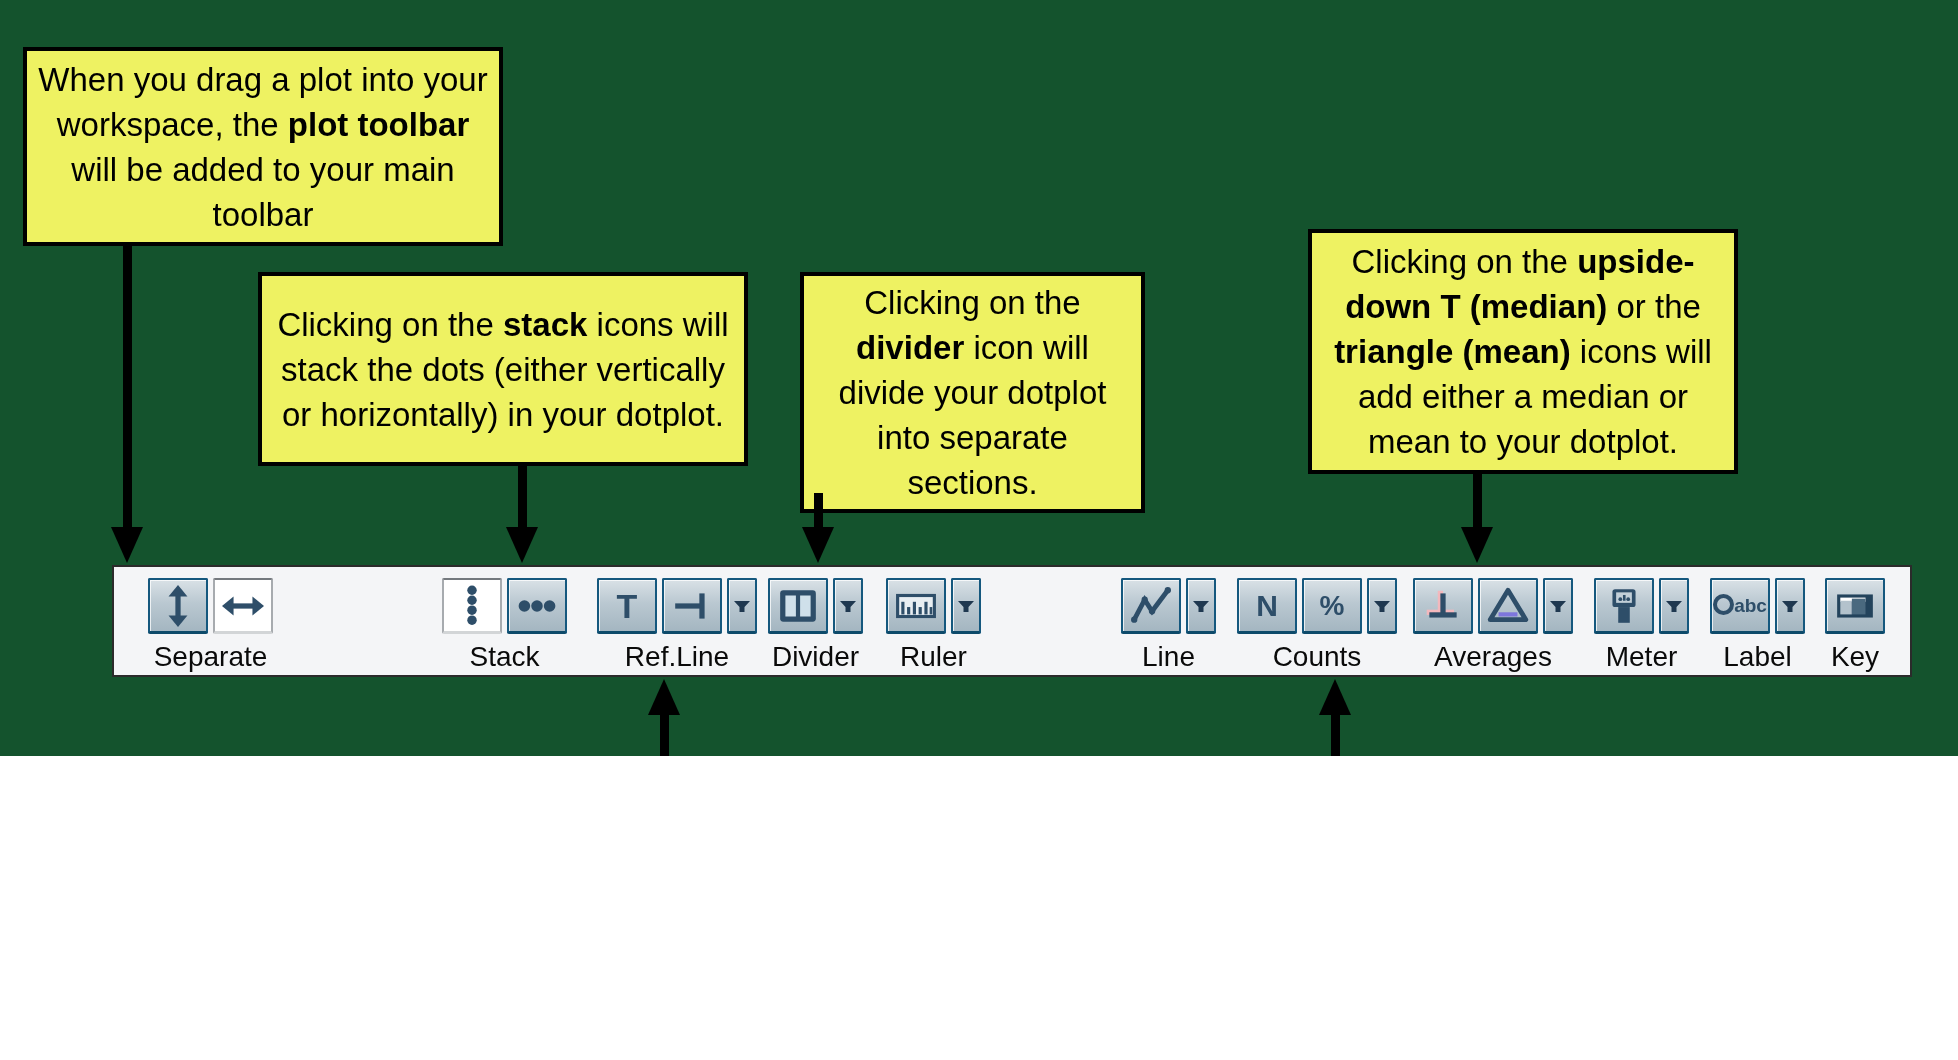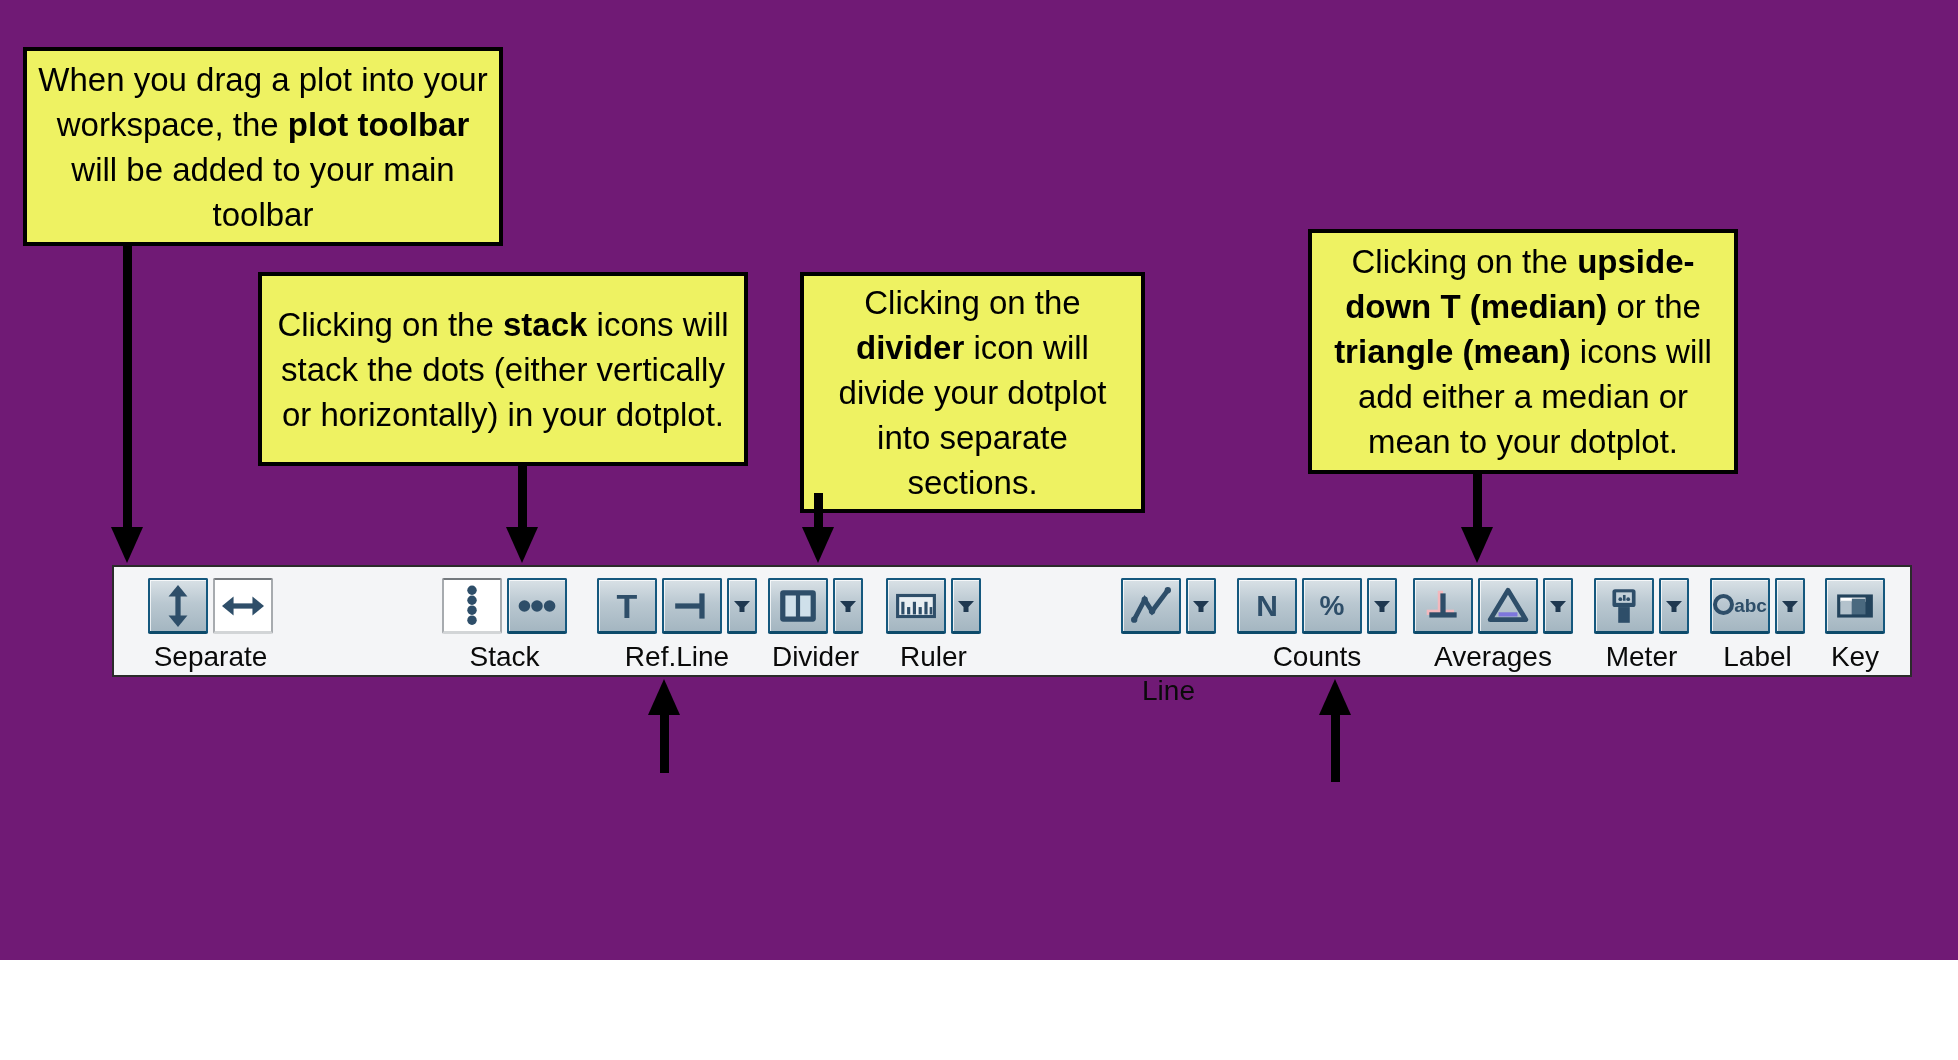--- a/index.html
+++ b/index.html
@@ -1,16 +1,16 @@
 <!DOCTYPE html>
 <html><head>
 <meta charset="utf-8">
 <style>
   html,body{margin:0;padding:0;background:#fff;}
-  #canvas{position:relative;width:1958px;height:960px;background:#701a75;overflow:hidden;
+  #canvas{position:relative;width:1958px;height:756px;background:#14532d;overflow:hidden;
           font-family:"Liberation Sans",sans-serif;}
 
   
   .callout{position:absolute;background:#eef262;border:4px solid #000;box-sizing:border-box;
            display:flex;align-items:center;justify-content:center;text-align:center;
            color:#000;font-size:33px;line-height:45px;padding:4px 10px;}
   .callout .b{font-weight:700;}
 
   
   .arrow{position:absolute;width:32px;display:flex;flex-direction:column;align-items:center;}
@@ -189,21 +189,21 @@
         <button class="btn dd">
           <svg width="22" height="20" viewBox="0 0 22 20">
               <path d="M3 5 H19 L13.5 11 V16 H8.5 V11 Z" fill="#1f3850"></path>
             </svg>
         </button>
       </div>
       <div class="glabel">Ruler</div>
     </div>
 
 
-    <div class="group" style="left:1007px;gap:34px;">
+    <div class="group" style="left:1007px;">
       <div class="btns">
         <button class="btn">
           <svg width="44" height="42" viewBox="0 0 40 40">
               <polyline points="4,33 14,14 21,25 36,5" fill="none" stroke="#2e4e69" stroke-width="4.5" stroke-linecap="round"></polyline>
               <g fill="#2e4e69">
                 <circle cx="4" cy="33" r="3"></circle>
                 <circle cx="14" cy="14" r="3"></circle>
                 <circle cx="21" cy="25" r="3"></circle>
                 <circle cx="36" cy="5" r="3"></circle>
               </g>

